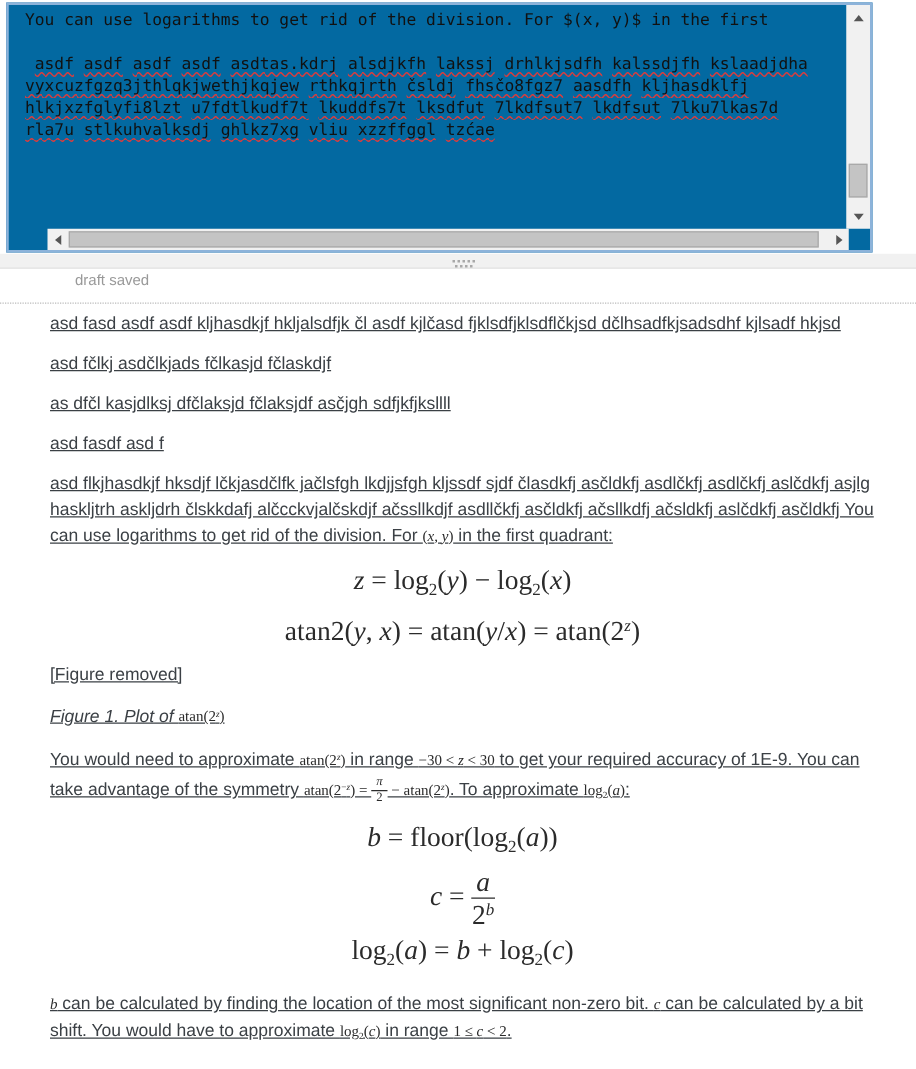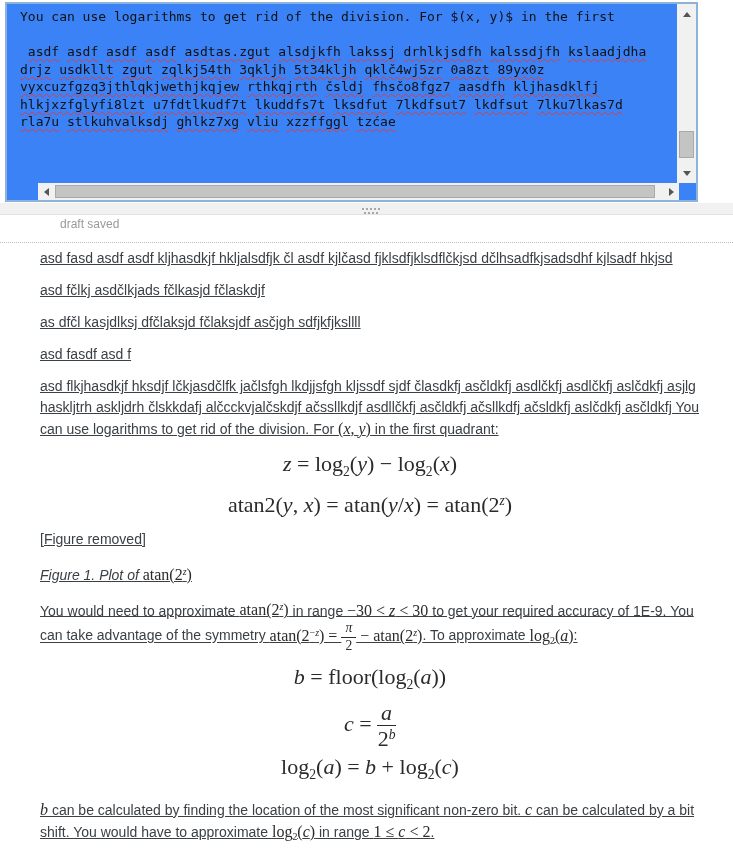--- a/index.html
+++ b/index.html
@@ -1,21 +1,21 @@
 <!DOCTYPE html>
 <html><head>
 <meta charset="utf-8">
 <style>
   html,body{margin:0;padding:0;background:#fff;}
   body{width:733px;height:855px;overflow:hidden;position:relative;
        font-family:"Liberation Sans",sans-serif;color:#3b4045;}
 
   
   .editor-wrap{position:absolute;left:5px;top:2px;width:693px;height:200px;
-               border:2px solid #8db3da;background:#3b82f6;box-sizing:border-box;}
+               border:2px solid #8db3da;background:#0369a1;box-sizing:border-box;}
   .ta{position:relative;width:100%;height:100%;overflow:hidden;}
   .ta-content{position:absolute;left:0;top:0;right:20px;bottom:17px;
               padding:4px 0 0 13px;font-family:"DejaVu Sans Mono",monospace;
               font-size:13px;line-height:17.5px;color:#111;overflow:hidden;}
   .ed-line{white-space:pre;min-height:17.5px;}
   .miss{text-decoration:underline;text-decoration-style:wavy;
         text-decoration-color:#dd3c3c;text-decoration-thickness:1px;
         text-underline-offset:2px;text-decoration-skip-ink:none;text-align:center;}
   .caret{display:inline-block;width:1px;height:14px;background:#000;
          vertical-align:-2px;margin-left:1px;}
@@ -47,41 +47,40 @@
      box-shadow:4px 0 #a8a8a8,8px 0 #a8a8a8,12px 0 #a8a8a8,16px 0 #a8a8a8,
                 2px 4px #a8a8a8,6px 4px #a8a8a8,10px 4px #a8a8a8,14px 4px #a8a8a8;}
 
   .draft{position:absolute;left:60px;top:217px;font-size:12px;color:#999;}
   .sep{position:absolute;left:0;top:242px;width:733px;border-top:1px dotted #bbb;}
 
   
   .preview{position:absolute;left:40px;top:248px;width:660px;font-size:14px;}
   .preview p{margin:0 0 11px;line-height:21px;text-decoration:underline;}
   .preview p.caption{font-style:italic;}
-  .math{font-family:"Liberation Serif",serif;font-style:normal;font-size:16px;color:#2b2b2b;}
+  .math{font-family:"Liberation Serif",serif;font-style:normal;font-size:12px;color:#2b2b2b;}
   .math i{font-style:italic;}
   .math sub{font-size:62%;vertical-align:-0.35em;}
   .math sup{font-size:62%;vertical-align:0.5em;}
   .math-block{margin:2px 0 12px;text-align:center;}
   .math-line{font-size:22px;line-height:25px;margin:4px 0;}
   .frac{display:inline-block;vertical-align:middle;text-align:center;line-height:1.05;}
   .frac .fn{display:block;border-bottom:1px solid #2b2b2b;padding:0 4px 1px;}
   .frac .fd{display:block;padding-top:1px;}
   .preview p .frac{font-size:85%;}
 </style>
 </head>
 <body>
 
 <div class="editor-wrap">
   <div class="ta">
     <div class="ta-content" id="editor-lines">
         <div class="ed-line">You can use logarithms to get rid of the division. For $(x, y)$ in the first</div>
         <div class="ed-line"></div>
-        <div class="ed-line"> <span class="miss">asdf</span> <span class="miss">asdf</span> <span class="miss">asdf</span> <span class="miss">asdf</span> <span class="miss">asdtas.zgut</span> <span class="miss">alsdjkfh</span> <span class="miss">lakssj</span> <span class="miss">drhlkjsdfh</span> <span class="miss">kalssdjfh</span> <span class="miss">kslaadjdha</span></div>
-        <div class="ed-line"><span class="miss">drjz</span> <span class="miss">usdkllt</span> <span class="miss">zgut</span> <span class="miss">zqlkj54th</span> <span class="miss">3qkljh</span> <span class="miss">5t34kljh</span> <span class="miss">qklč4wj5zr</span> <span class="miss">0a8zt</span> <span class="miss">89yx0z</span></div>
+        <div class="ed-line"> <span class="miss">asdf</span> <span class="miss">asdf</span> <span class="miss">asdf</span> <span class="miss">asdf</span> <span class="miss">asdtas.kdrj</span> <span class="miss">alsdjkfh</span> <span class="miss">lakssj</span> <span class="miss">drhlkjsdfh</span> <span class="miss">kalssdjfh</span> <span class="miss">kslaadjdha</span></div>
         <div class="ed-line"><span class="miss">vyxcuzfgzq3jthlqkjwethjkqjew</span> <span class="miss">rthkqjrth</span> <span class="miss">čsldj</span> <span class="miss">fhsčo8fgz7</span> <span class="miss">aasdfh</span> <span class="miss">kljhasdklfj</span></div>
         <div class="ed-line"><span class="miss">hlkjxzfglyfi8lzt</span> <span class="miss">u7fdtlkudf7t</span> <span class="miss">lkuddfs7t</span> <span class="miss">lksdfut</span> <span class="miss">7lkdfsut7</span> <span class="miss">lkdfsut</span> <span class="miss">7lku7lkas7d</span></div>
         <div class="ed-line"><span class="miss">rla7u</span> <span class="miss">stlkuhvalksdj</span> <span class="miss">ghlkz7xg</span> <span class="miss">vliu</span> <span class="miss">xzzffggl</span> <span class="miss">tzćae</span></div>
         <div class="ed-line"></div>
       </div>
 
     <div class="vscroll">
       <div class="sb-btn up">
         <span class="tri-up"></span>
       </div>

